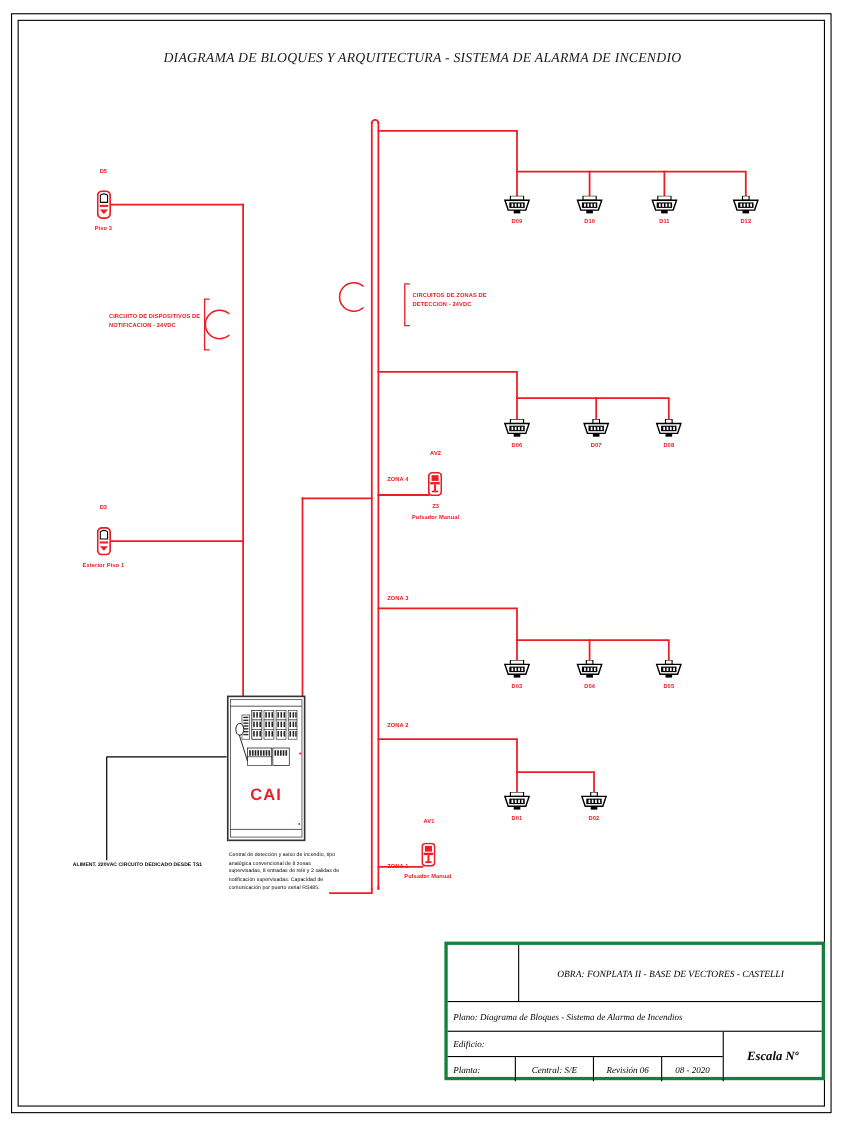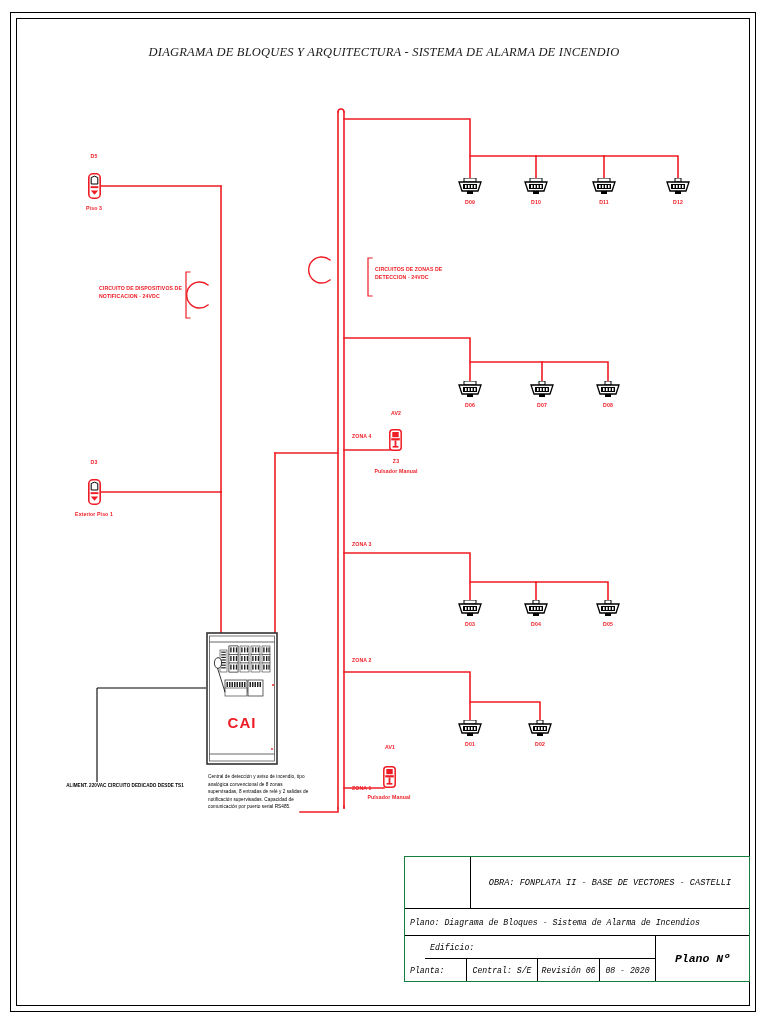--- a/index.html
+++ b/index.html
@@ -110,23 +110,23 @@
     text-align: left;
     font-weight: normal;
     font-size: 4.7px;
     line-height: 1.6;
   }
   
   .tb {
     position: absolute;
     left: 404px; top: 856px;
     width: 346px; height: 126px;
-    border: 1px solid #15803d;
+    border: 3px solid #15803d;
     box-sizing: border-box;
-    font-family: Liberation Mono, monospace;
+    font-family: Liberation Serif, serif;
     font-style: italic;
     color: #000;
   }
   .tb-row { display: flex; box-sizing: border-box; }
   .tb-cell {
     box-sizing: border-box;
     display: flex;
     align-items: center;
     padding: 0 5px;
     font-size: 8.2px;
@@ -138,21 +138,21 @@
   .tb-r1 .c2 { width: 279px; justify-content: center; font-size: 8.6px; }
   .tb-r2 { height: 27px; border-bottom: 1px solid #000; justify-content: flex-end; }
   .tb-r2 .c1 { width: 345px; }
   .tb-r3 { height: 45px; }
   .tb-r3 .left { width: 250px; border-right: 1px solid #000; }
   .tb-r3 .right {
     width: 95px;
     display: flex; align-items: center; justify-content: center;
     font-size: 11.5px; font-weight: bold;
   }
-  .tb-r3a { height: 22px; border-bottom: 1px solid #000; display: flex; margin-left: 20px; }
+  .tb-r3a { height: 22px; border-bottom: 1px solid #000; display: flex; }
   .tb-r3a .c1 { width: 250px; }
   .tb-r3b { height: 22px; display: flex; }
   .tb-r3b .c1 { width: 62px; border-right: 1px solid #000; text-align: right; }
   .tb-r3b .c2 { width: 71px; border-right: 1px solid #000; justify-content: center; }
   .tb-r3b .c3 { width: 62px; border-right: 1px solid #000; justify-content: center; }
   .tb-r3b .c4 { width: 55px; justify-content: center; }
 </style>
 </head>
 <body>
 
@@ -563,17 +563,17 @@
         <div class="tb-r3a">
           <div class="tb-cell c1">Edificio:</div>
         </div>
         <div class="tb-r3b">
           <div class="tb-cell c1">Planta:</div>
           <div class="tb-cell c2">Central: S/E</div>
           <div class="tb-cell c3">Revisión 06</div>
           <div class="tb-cell c4">08 - 2020</div>
         </div>
       </div>
-      <div class="right">Plano Nº</div>
+      <div class="right">Escala Nº</div>
     </div>
   </div>
 
 </div>
 
 </body></html>

